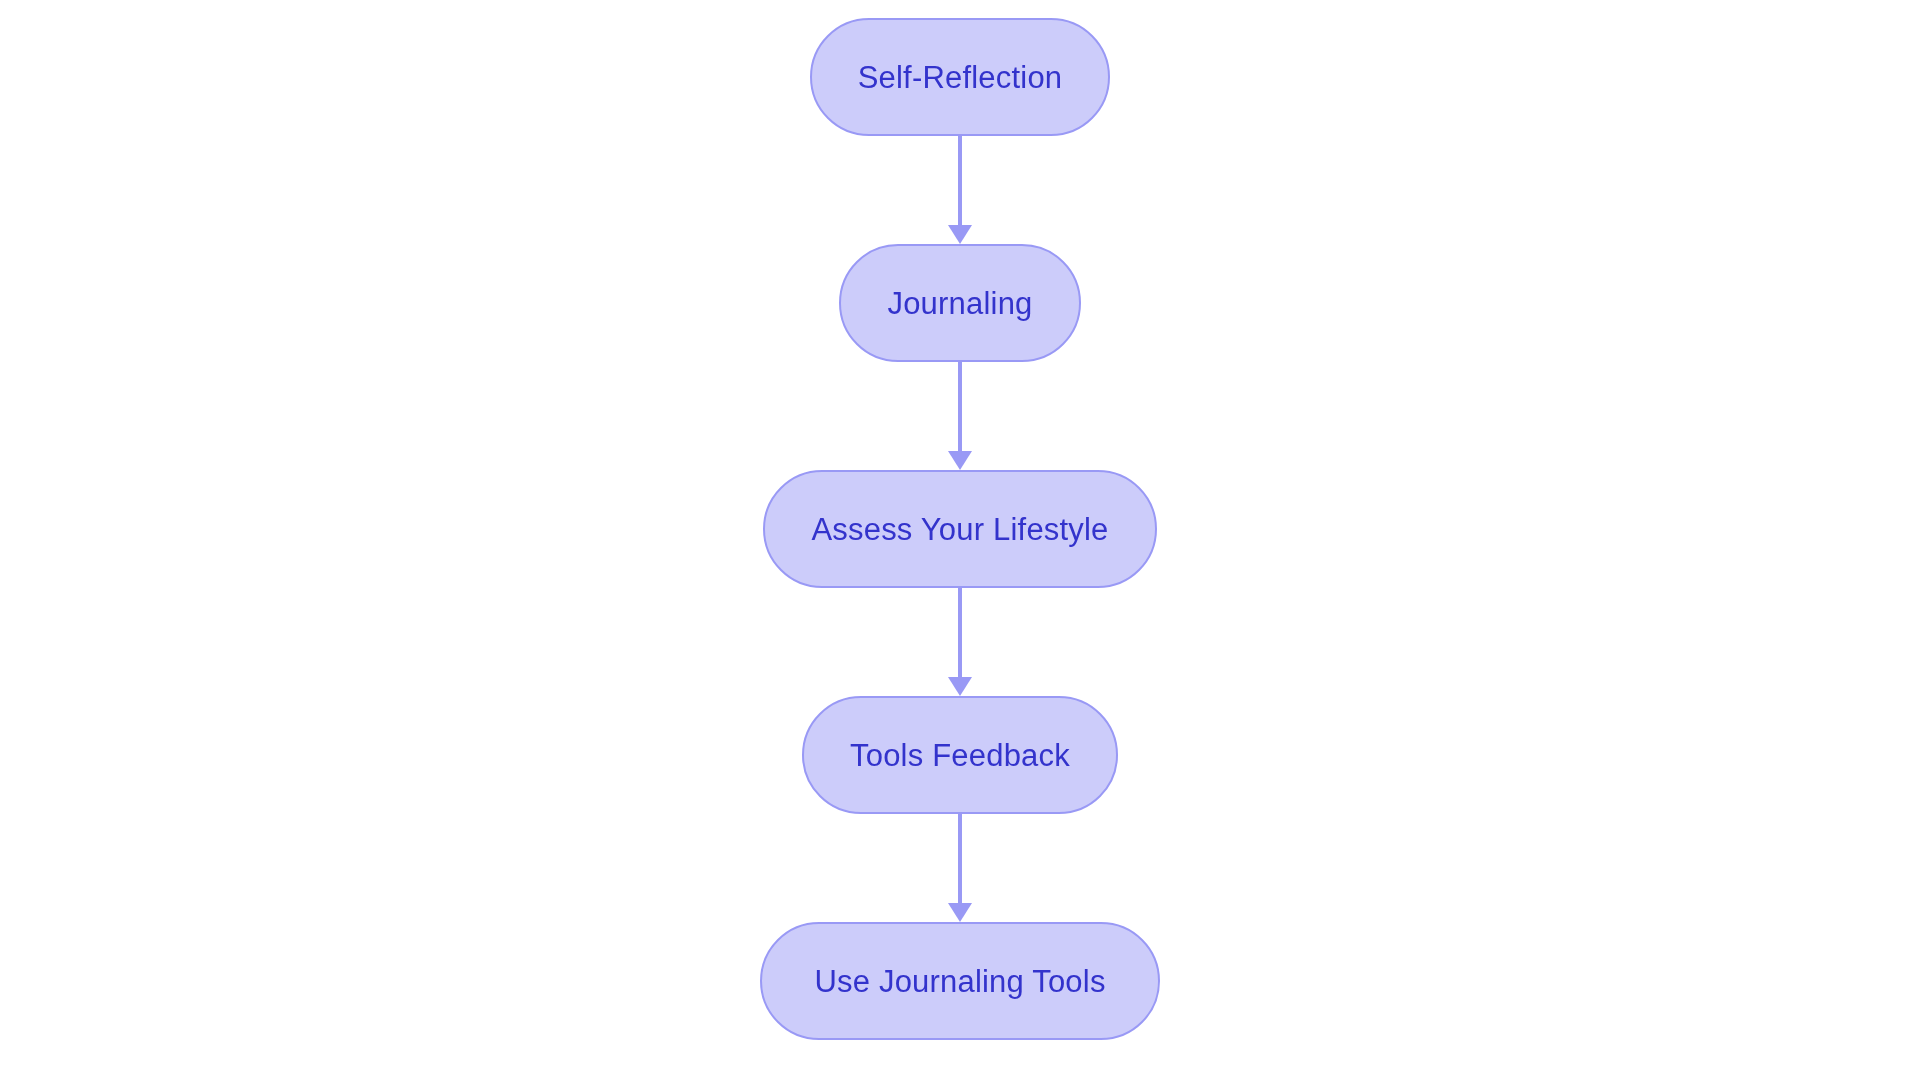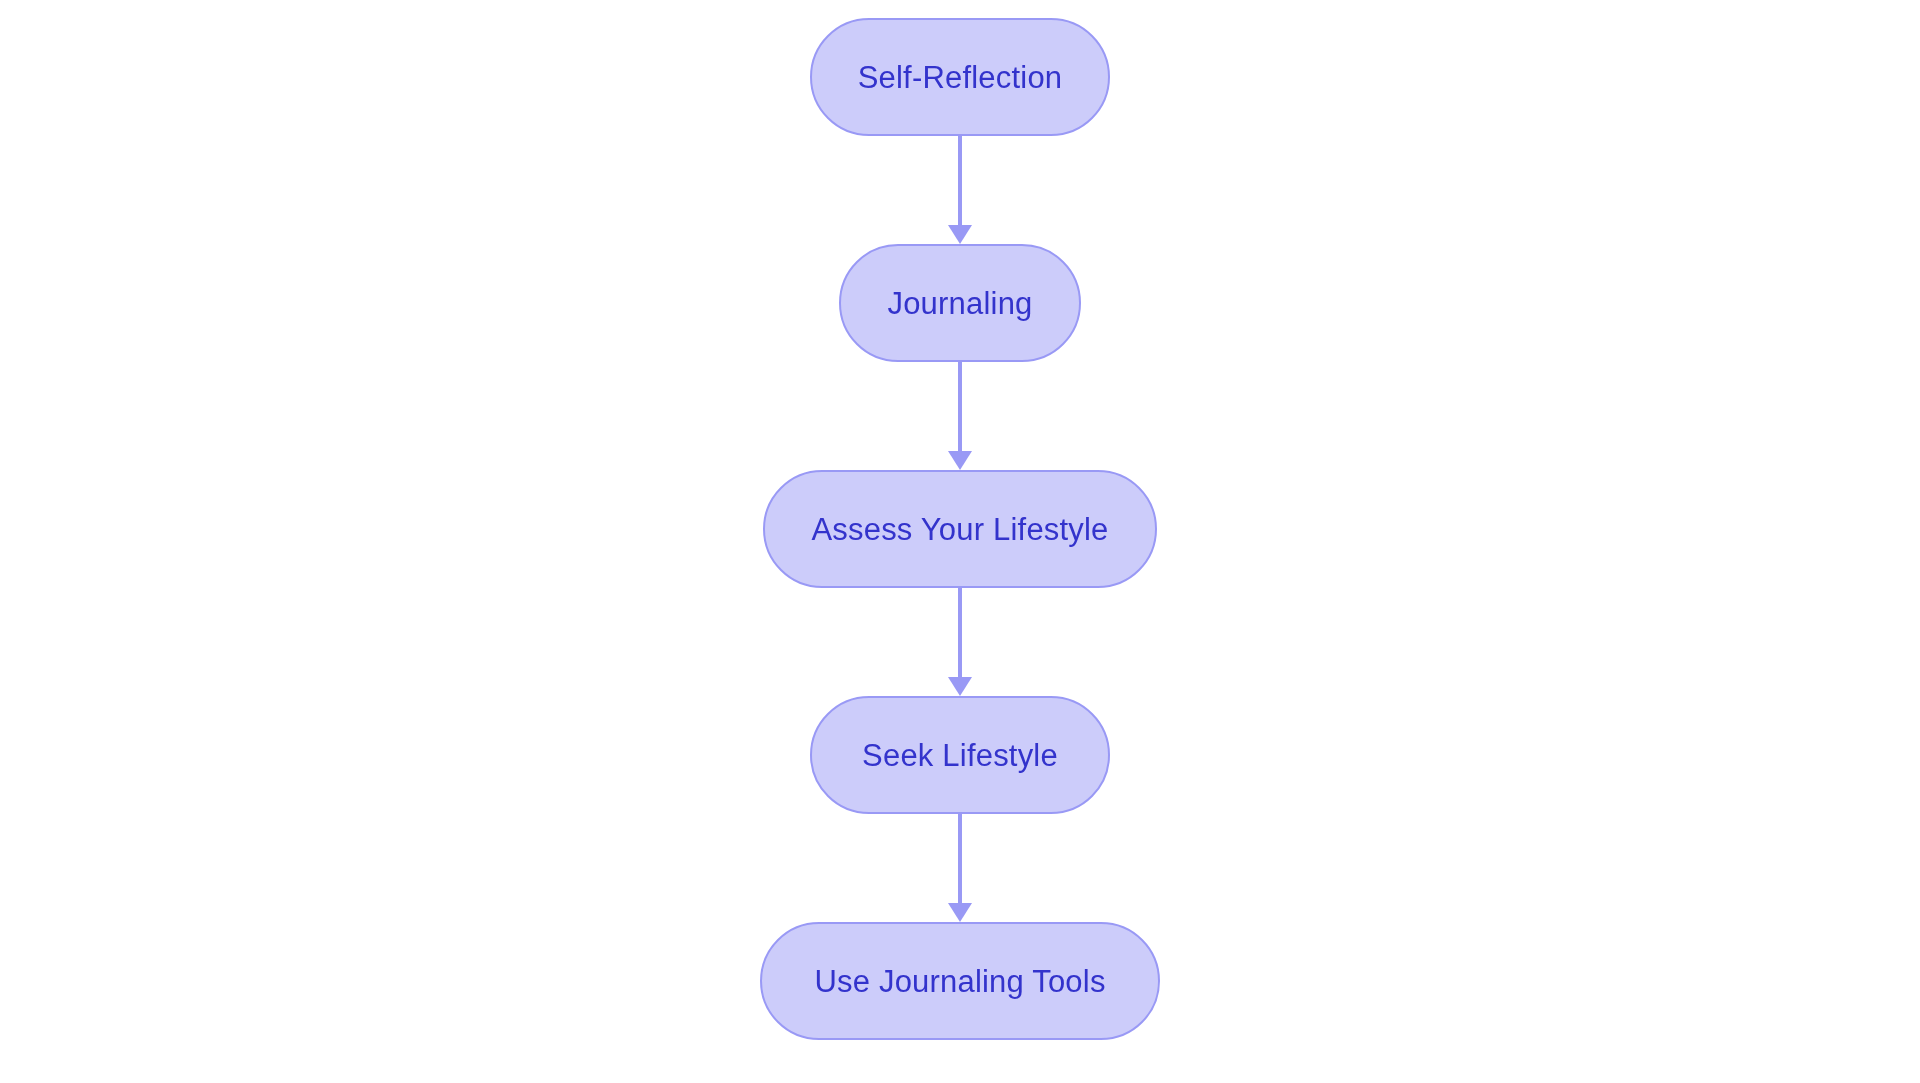--- a/index.html
+++ b/index.html
@@ -113,21 +113,21 @@
     <div class="node n2">
       <span>Assess Your Lifestyle</span>
     </div>
 
     <div class="connector">
       <div class="edge-line"></div>
       <div class="edge-arrow"></div>
     </div>
 
     <div class="node n3">
-      <span>Seek Lifestyle</span>
+      <span>Tools Feedback</span>
     </div>
 
     <div class="connector">
       <div class="edge-line"></div>
       <div class="edge-arrow"></div>
     </div>
 
     <div class="node n4">
       <span>Use Journaling Tools</span>
     </div>

